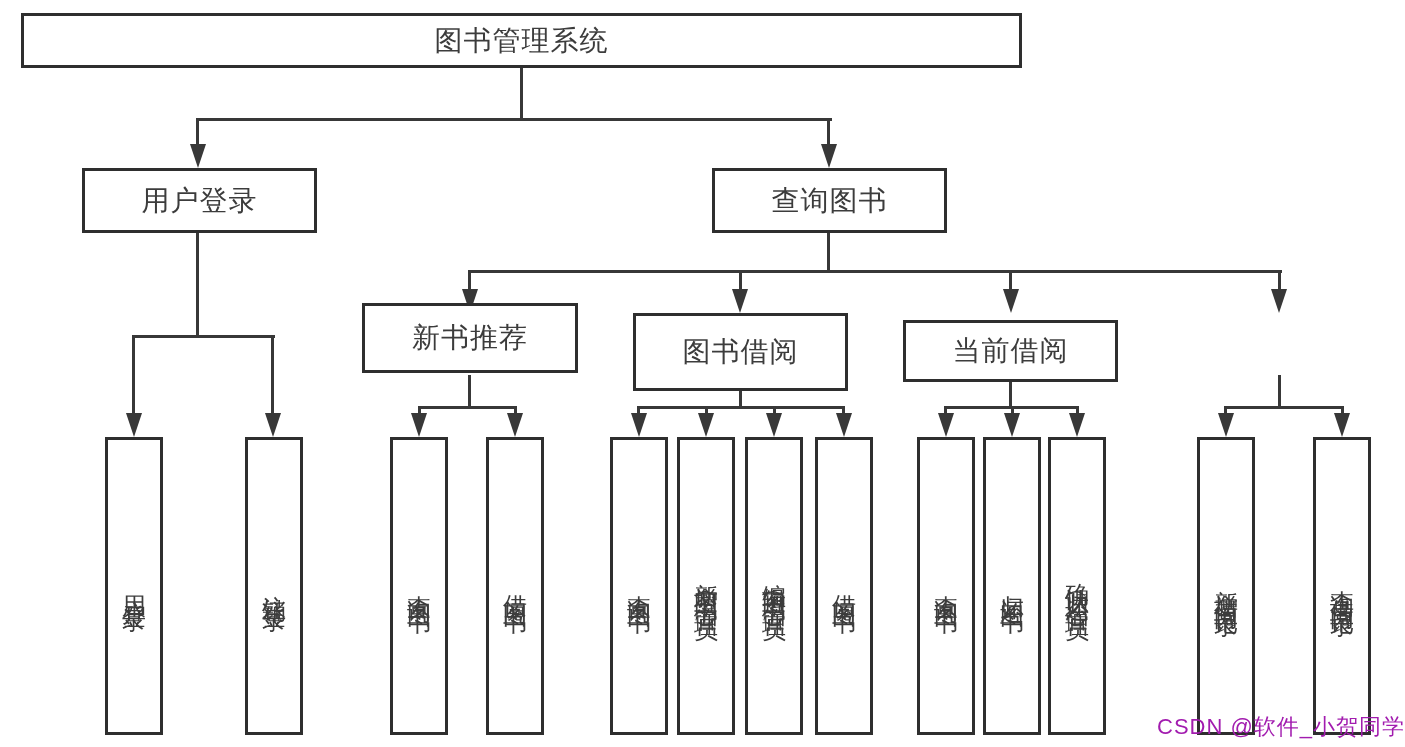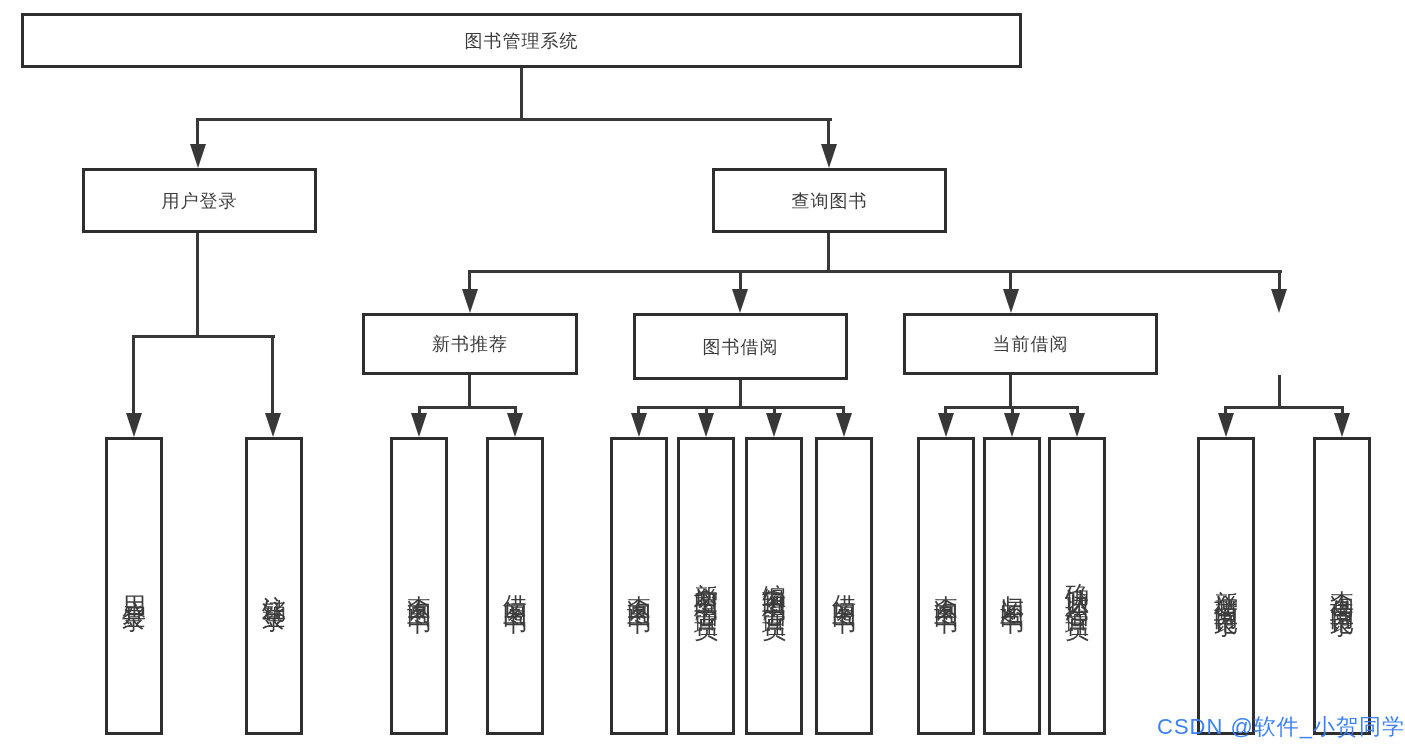--- a/index.html
+++ b/index.html
@@ -15,21 +15,21 @@
     position: absolute;
     box-sizing: border-box;
     background: #ffffff;
     border: 3px solid #2e2e2e;
     color: #3c3c3c;
     display: flex;
     align-items: center;
     justify-content: center;
     z-index: 2;
   }
-  .h-box { font-size: 18px; letter-spacing: 1px; }
+  .h-box { font-size: 28px; letter-spacing: 1px; }
   .v-box {
     writing-mode: vertical-rl;
     text-orientation: mixed;
     font-size: 24px;
     letter-spacing: 5px;
     line-height: 1;
     width: 58px;
     top: 437px;
     height: 298px;
     text-align: center;
@@ -46,21 +46,21 @@
     border-left: 8px solid transparent;
     border-right: 8px solid transparent;
     border-top: 24px solid #383838;
     z-index: 1;
   }
   .watermark {
     position: absolute;
     left: 1157px;
     top: 712px;
     font-size: 22px;
-    color: #3b82f6;
+    color: #a21caf;
     z-index: 5;
     white-space: nowrap;
     letter-spacing: 1px;
   }
 </style>
 </head>
 <body>
 
 <div class="canvas">
 
@@ -93,27 +93,27 @@
   <div class="line" style="left:469px;top:270px;width:813px;height:3px"></div>
   <div class="line" style="left:468px;top:270px;width:3px;height:22px"></div>
   <div class="arrow" style="left:462px;top:289px"></div>
   <div class="line" style="left:739px;top:270px;width:3px;height:22px"></div>
   <div class="arrow" style="left:732px;top:289px"></div>
   <div class="line" style="left:1009px;top:270px;width:3px;height:22px"></div>
   <div class="arrow" style="left:1003px;top:289px"></div>
   <div class="line" style="left:1278px;top:270px;width:3px;height:22px"></div>
   <div class="arrow" style="left:1271px;top:289px"></div>
 
-  <div class="box h-box" style="left:362px;top:313px;width:216px;height:62px">
+  <div class="box h-box" style="left:362px;top:303px;width:216px;height:70px">
     <span>新书推荐</span>
   </div>
-  <div class="box h-box" style="left:633px;top:313px;width:215px;height:67px">
+  <div class="box h-box" style="left:633px;top:313px;width:215px;height:78px">
     <span>图书借阅</span>
   </div>
-  <div class="box h-box" style="left:903px;top:313px;width:255px;height:62px">
+  <div class="box h-box" style="left:903px;top:320px;width:215px;height:62px">
     <span>当前借阅</span>
   </div>
 
   <div class="line" style="left:468px;top:375px;width:3px;height:33px"></div>
   <div class="line" style="left:418px;top:406px;width:99px;height:3px"></div>
   <div class="line" style="left:418px;top:406px;width:3px;height:10px"></div>
   <div class="arrow" style="left:411px;top:413px"></div>
   <div class="line" style="left:514px;top:406px;width:3px;height:10px"></div>
   <div class="arrow" style="left:507px;top:413px"></div>
 

